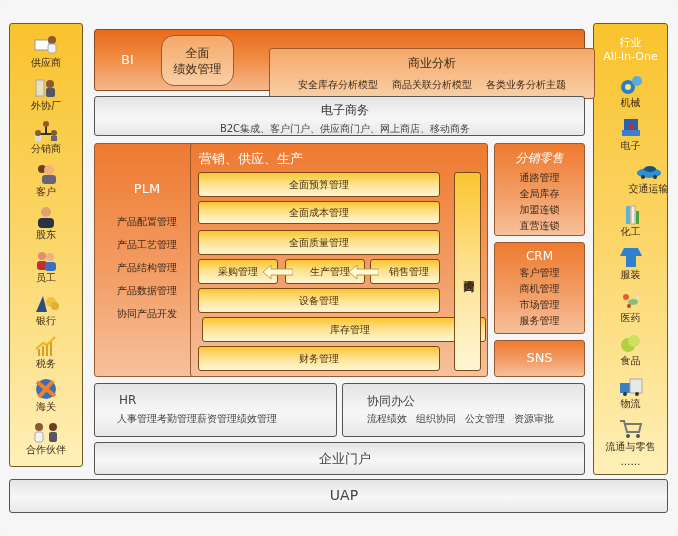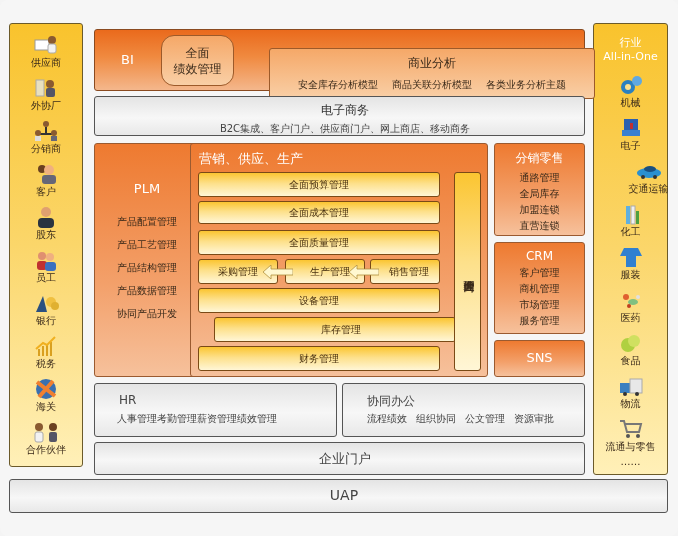--- a/index.html
+++ b/index.html
@@ -257,30 +257,30 @@
     <div class="abs ybar" style="left:94px; top:115px; width:80px; height:25px; justify-content:flex-end; padding-right:14px;">生产管理</div>
     <div class="abs ybar" style="left:179px; top:115px; width:70px; height:25px; justify-content:flex-end; padding-right:10px;">销售管理</div>
     <svg class="arrow" style="left:72px; top:121px;" viewBox="0 0 30 14">
         <polygon points="0,7 8,0 8,4 30,4 30,10 8,10 8,14" fill="#fff8d0" stroke="#b09040" stroke-width="0.8"></polygon>
       </svg>
     <svg class="arrow" style="left:158px; top:121px;" viewBox="0 0 30 14">
         <polygon points="0,7 8,0 8,4 30,4 30,10 8,10 8,14" fill="#fff8d0" stroke="#b09040" stroke-width="0.8"></polygon>
       </svg>
 
     <div class="abs ybar" style="left:7px; top:144px; width:242px; height:25px;">设备管理</div>
-    <div class="abs ybar" style="left:23px; top:173px; width:242px; height:25px;padding-left:12px;">库存管理</div>
+    <div class="abs ybar" style="left:11px; top:173px; width:284px; height:25px;padding-left:12px;">库存管理</div>
     <div class="abs ybar" style="left:7px; top:202px; width:242px; height:25px;">财务管理</div>
 
     <div class="abs ybar" style="left:263px; top:28px; width:27px; height:199px;">
       <span class="vtext">全面内控管理</span>
     </div>
   </div>
 
   <div class="abs orange-v center" style="left:494px; top:143px; width:91px; height:93px;">
-    <div class="t-white" style="font-size:12px; margin-top:6px;">分销零售</div>
+    <div class="t-white" style="font-size:12px; margin-top:6px;font-style:italic;">分销零售</div>
     <div style="font-size:10px; color:#3a2a1a; line-height:16px; margin-top:3px;">
       <div>通路管理</div>
       <div>全局库存</div>
       <div>加盟连锁</div>
       <div>直营连锁</div>
     </div>
   </div>
 
   <div class="abs orange-v center" style="left:494px; top:242px; width:91px; height:92px;">
     <div class="t-white" style="font-size:12px; margin-top:6px;">CRM</div>

